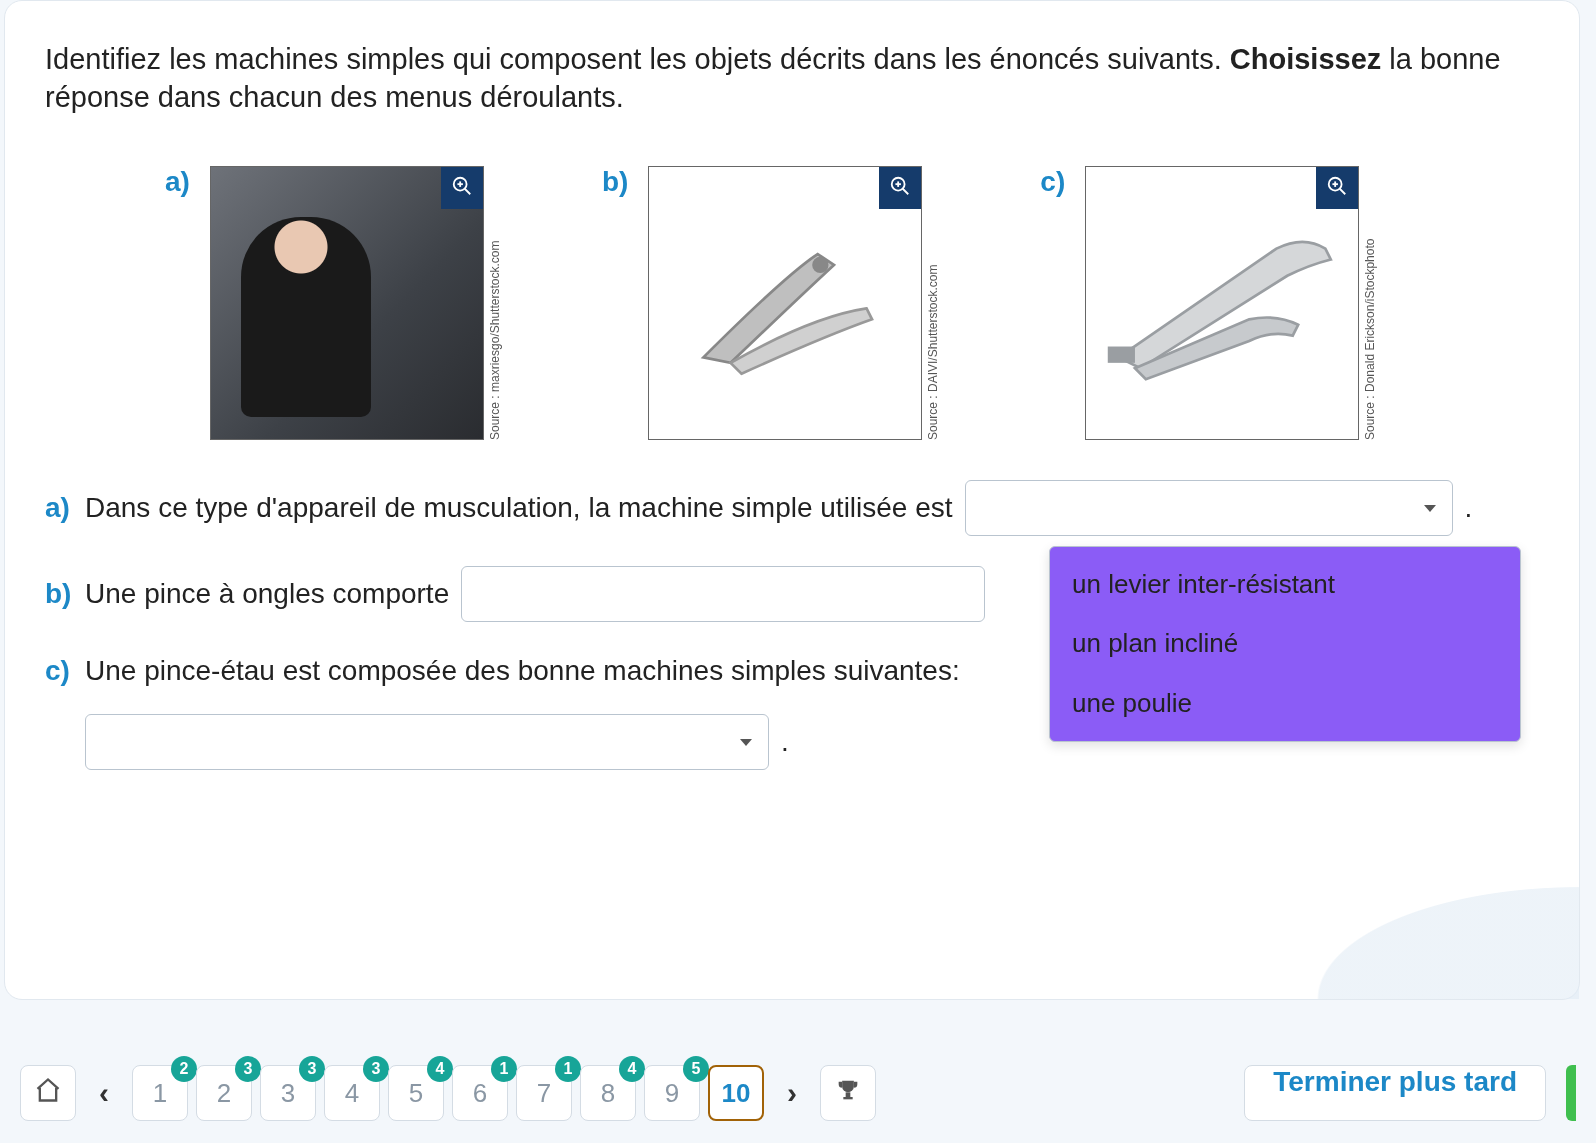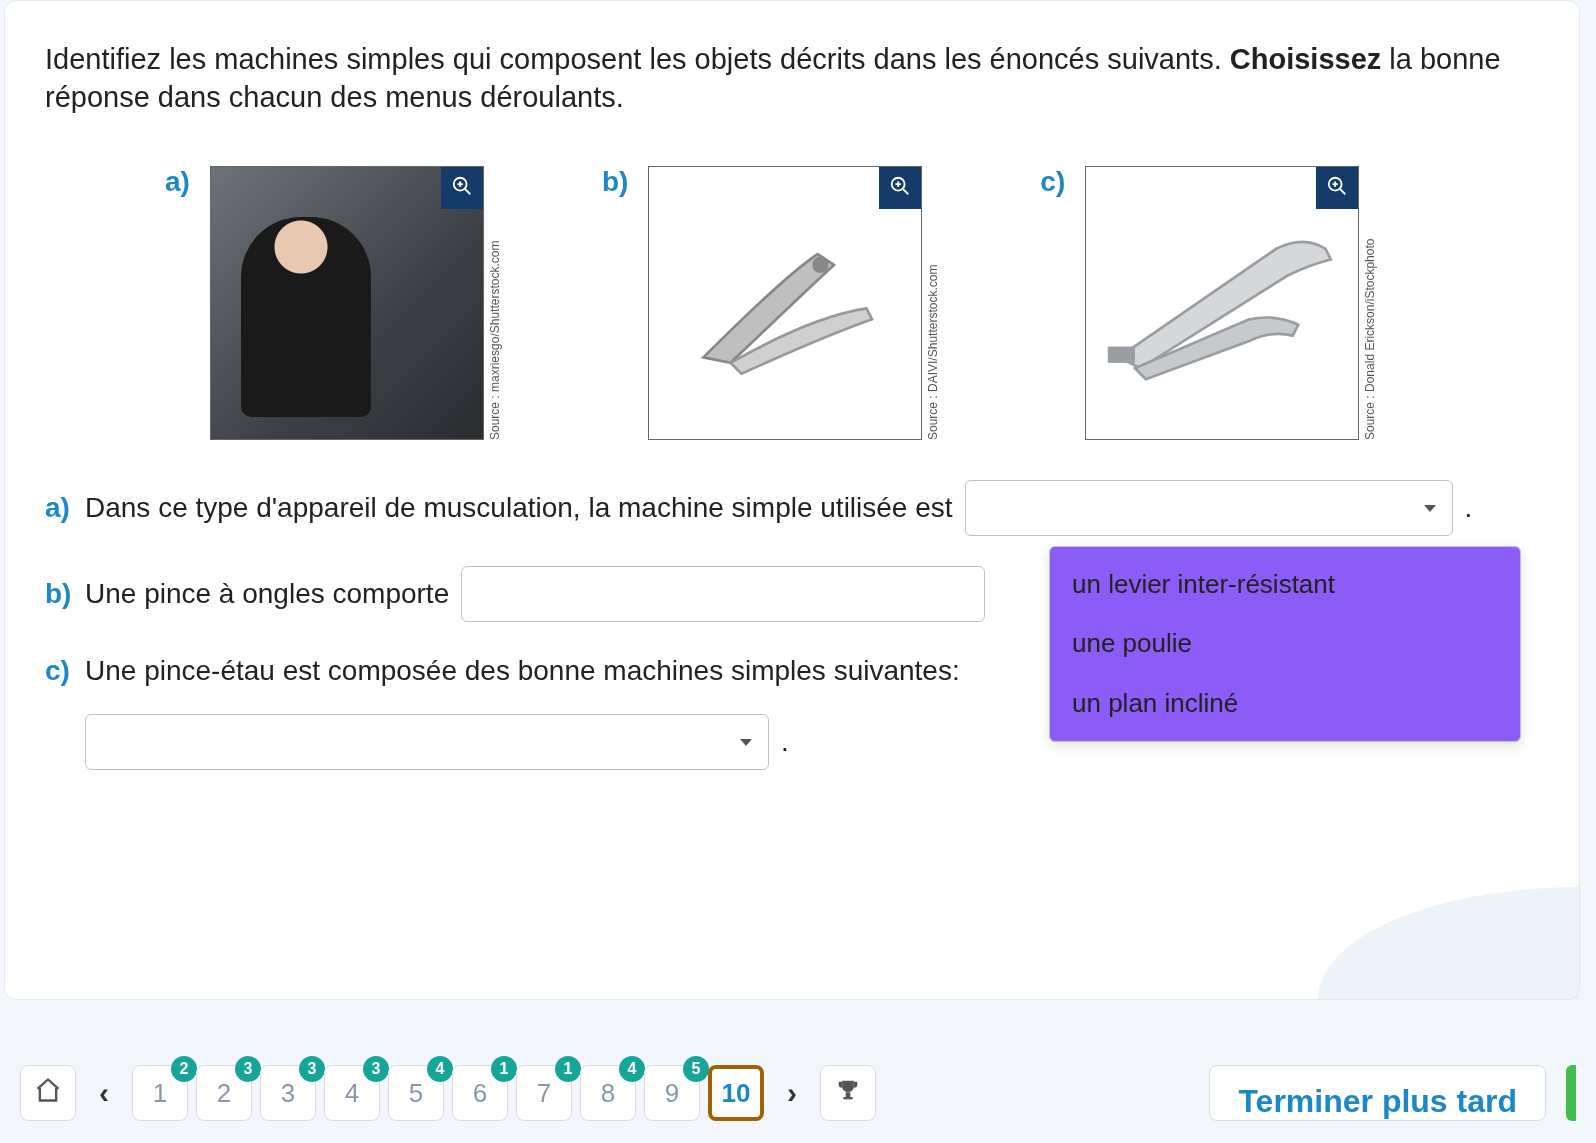--- a/index.html
+++ b/index.html
@@ -9,21 +9,21 @@
     font-family: "Segoe UI", "Helvetica Neue", Arial, sans-serif;
     color: #222;
     background:#f3f7fb;
     width:1596px;
     height:1143px;
     overflow:hidden;
   }
   .page {
     background:#fff;
     border:1px solid #e1e8ef;
-    border-radius:12px;
+    border-radius:18px;
     margin:0 16px 0 4px;
     height:1000px;
     padding:40px 40px 0 40px;
     position:relative;
   }
   .instructions {
     font-size:29px;
     line-height:1.3;
   }
   .instructions b { font-weight:700; }
@@ -170,21 +170,21 @@
     background:#fff;
     display:flex;
     align-items:center;
     justify-content:center;
     font-size:26px;
     color:#8a97a4;
     cursor:pointer;
     position:relative;
   }
   .nav-btn.current {
-    border:4px solid #a16207;
+    border:2px solid #a16207;
     color:#1c88c7;
     font-weight:700;
   }
   .nav-btn .badge {
     position:absolute;
     top:-10px; right:-10px;
     width:26px; height:26px;
     border-radius:50%;
     background:#17a598;
     color:#fff;
@@ -196,23 +196,23 @@
   }
   .finish-btn {
     margin-left:auto;
     height:56px;
     padding:0 28px;
     border:1px solid #d4dce4;
     border-radius:8px;
     background:#fff;
     color:#1c88c7;
     font-weight:700;
-    font-size:32px;
-    display:flex;
-    align-items:flex-end;
+    font-size:28px;
+    display:flex;
+    align-items:flex-start;
     cursor:pointer;
   }
   .green-sliver {
     width:10px; height:56px;
     background:#3fbf4e;
     border-radius:6px 0 0 6px;
     margin-left:12px;
   }
   .chev {
     font-size:30px;
@@ -320,22 +320,22 @@
       <span class="q-key">a)</span>
       <span>Dans ce type d'appareil de musculation, la machine simple utilisée est</span>
       <div class="dropdown">
         <span></span>
           <span class="caret"></span>
       </div>
       <span class="period">.</span>
 
       <div class="dropdown-menu">
         <div class="opt">un levier inter-résistant</div>
+        <div class="opt">un plan incliné</div>
         <div class="opt">une poulie</div>
-        <div class="opt">un plan incliné</div>
       </div>
     </div>
 
     <div class="q-row">
       <span class="q-key">b)</span>
       <span>Une pince à ongles comporte</span>
       <div class="dropdown-short">
         <span></span>
       </div>
     </div>

